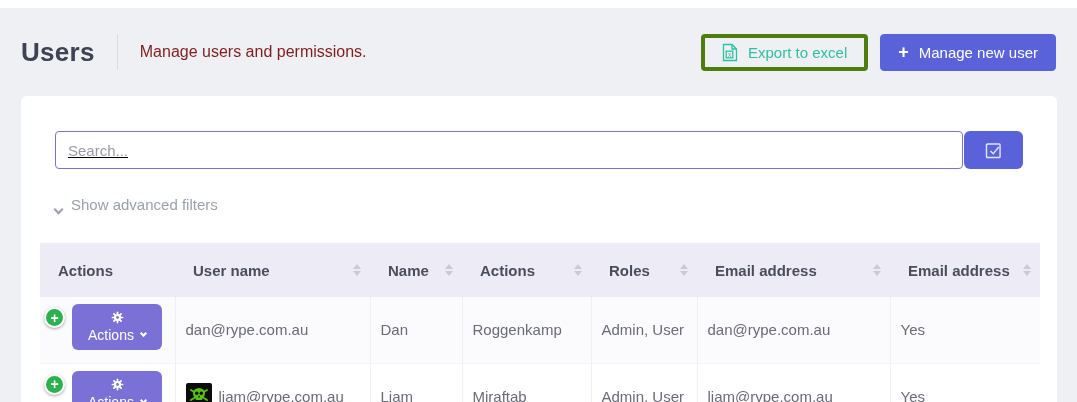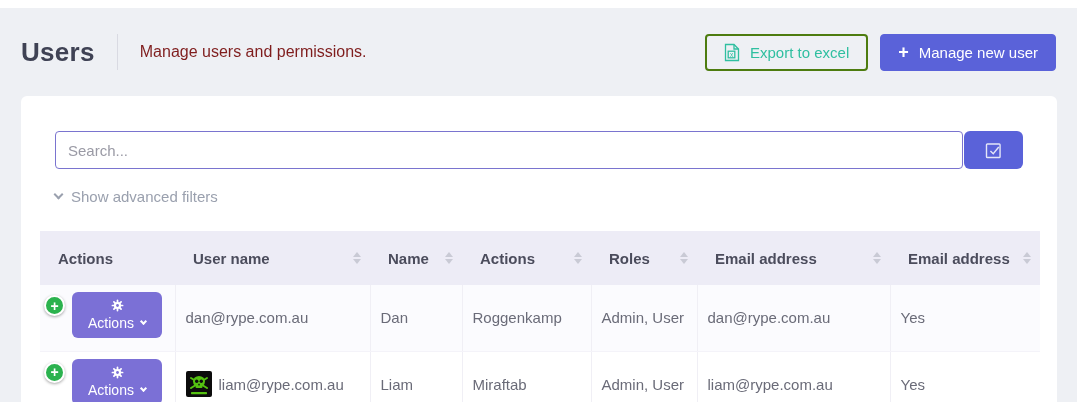--- a/index.html
+++ b/index.html
@@ -13,39 +13,39 @@
 
   
   .page-head { display:flex; align-items:center; height:88px; padding:9px 21px; }
   .page-title { font-size:26px; font-weight:700; color:#3f4254; letter-spacing:.3px; }
   .head-divider { width:1px; height:36px; background:#d9dae2; margin:0 22px; }
   .page-subtitle { font-size:16px; color:#7f1d1d; }
   .head-buttons { margin-left:auto; display:flex; gap:12px; }
   .btn { display:inline-flex; align-items:center; gap:10px; font-size:15px;
          border-radius:4px; height:37px; padding:0 17px; cursor:pointer;
          font-family:"Liberation Sans", sans-serif; }
-  .btn-export { background:transparent; border:2px solid #4d7c0f; color:#2fbfa0; }
+  .btn-export { background:transparent; border:4px solid #4d7c0f; color:#2fbfa0; }
   .btn-create { background:#5a62d9; border:1px solid #5a62d9; color:#ffffff; }
   .plus-glyph { font-weight:700; font-size:18px; line-height:1; }
 
   
   .card { position:absolute; left:21px; top:96px; width:1036px; height:330px;
           background:#ffffff; border-radius:6px 6px 0 0; }
 
-  .search-row { display:flex; align-items:flex-start; margin:35px 34px 4px 34px; }
+  .search-row { display:flex; align-items:flex-start; margin:35px 34px 12px 34px;text-decoration:underline; }
   .search-input { flex:1; height:38px; border:1px solid #7a74cf; border-radius:4px;
                   padding:0 12px; font-size:15px; color:#3f4254; outline:none;
                   font-family:"Liberation Sans", sans-serif; background:#fff; }
   .search-input::placeholder { color:#9a9aa5; }
   .search-btn { width:59px; height:38px; margin-left:1px; border:none; border-radius:6px;
                 background:#5a62d9; display:flex; align-items:center; justify-content:center;
                 cursor:pointer; }
 
   .filters-toggle { margin:15px 34px 0; color:#9aa0ae; font-size:15px;
-                    display:inline-flex; align-items:center; gap:9px; cursor:pointer; }
+                    display:inline-flex; align-items:flex-end; gap:9px; cursor:pointer; }
   .chev-down { width:7px; height:7px; border-left:2px solid currentColor;
                border-bottom:2px solid currentColor; transform:rotate(-45deg);
                margin-top:-4px; display:inline-block; }
 
   
   .table-wrap { margin:26px 19px 0; }
   table { width:1000px; border-collapse:collapse; table-layout:fixed; }
   thead th { background:#edecf6; height:54px; font-size:15px; color:#4b4c5c;
              text-align:left; padding-left:18px; position:relative; font-weight:700; }
   tbody td { height:66px; font-size:15px; color:#6a6b78; padding-left:10px;

